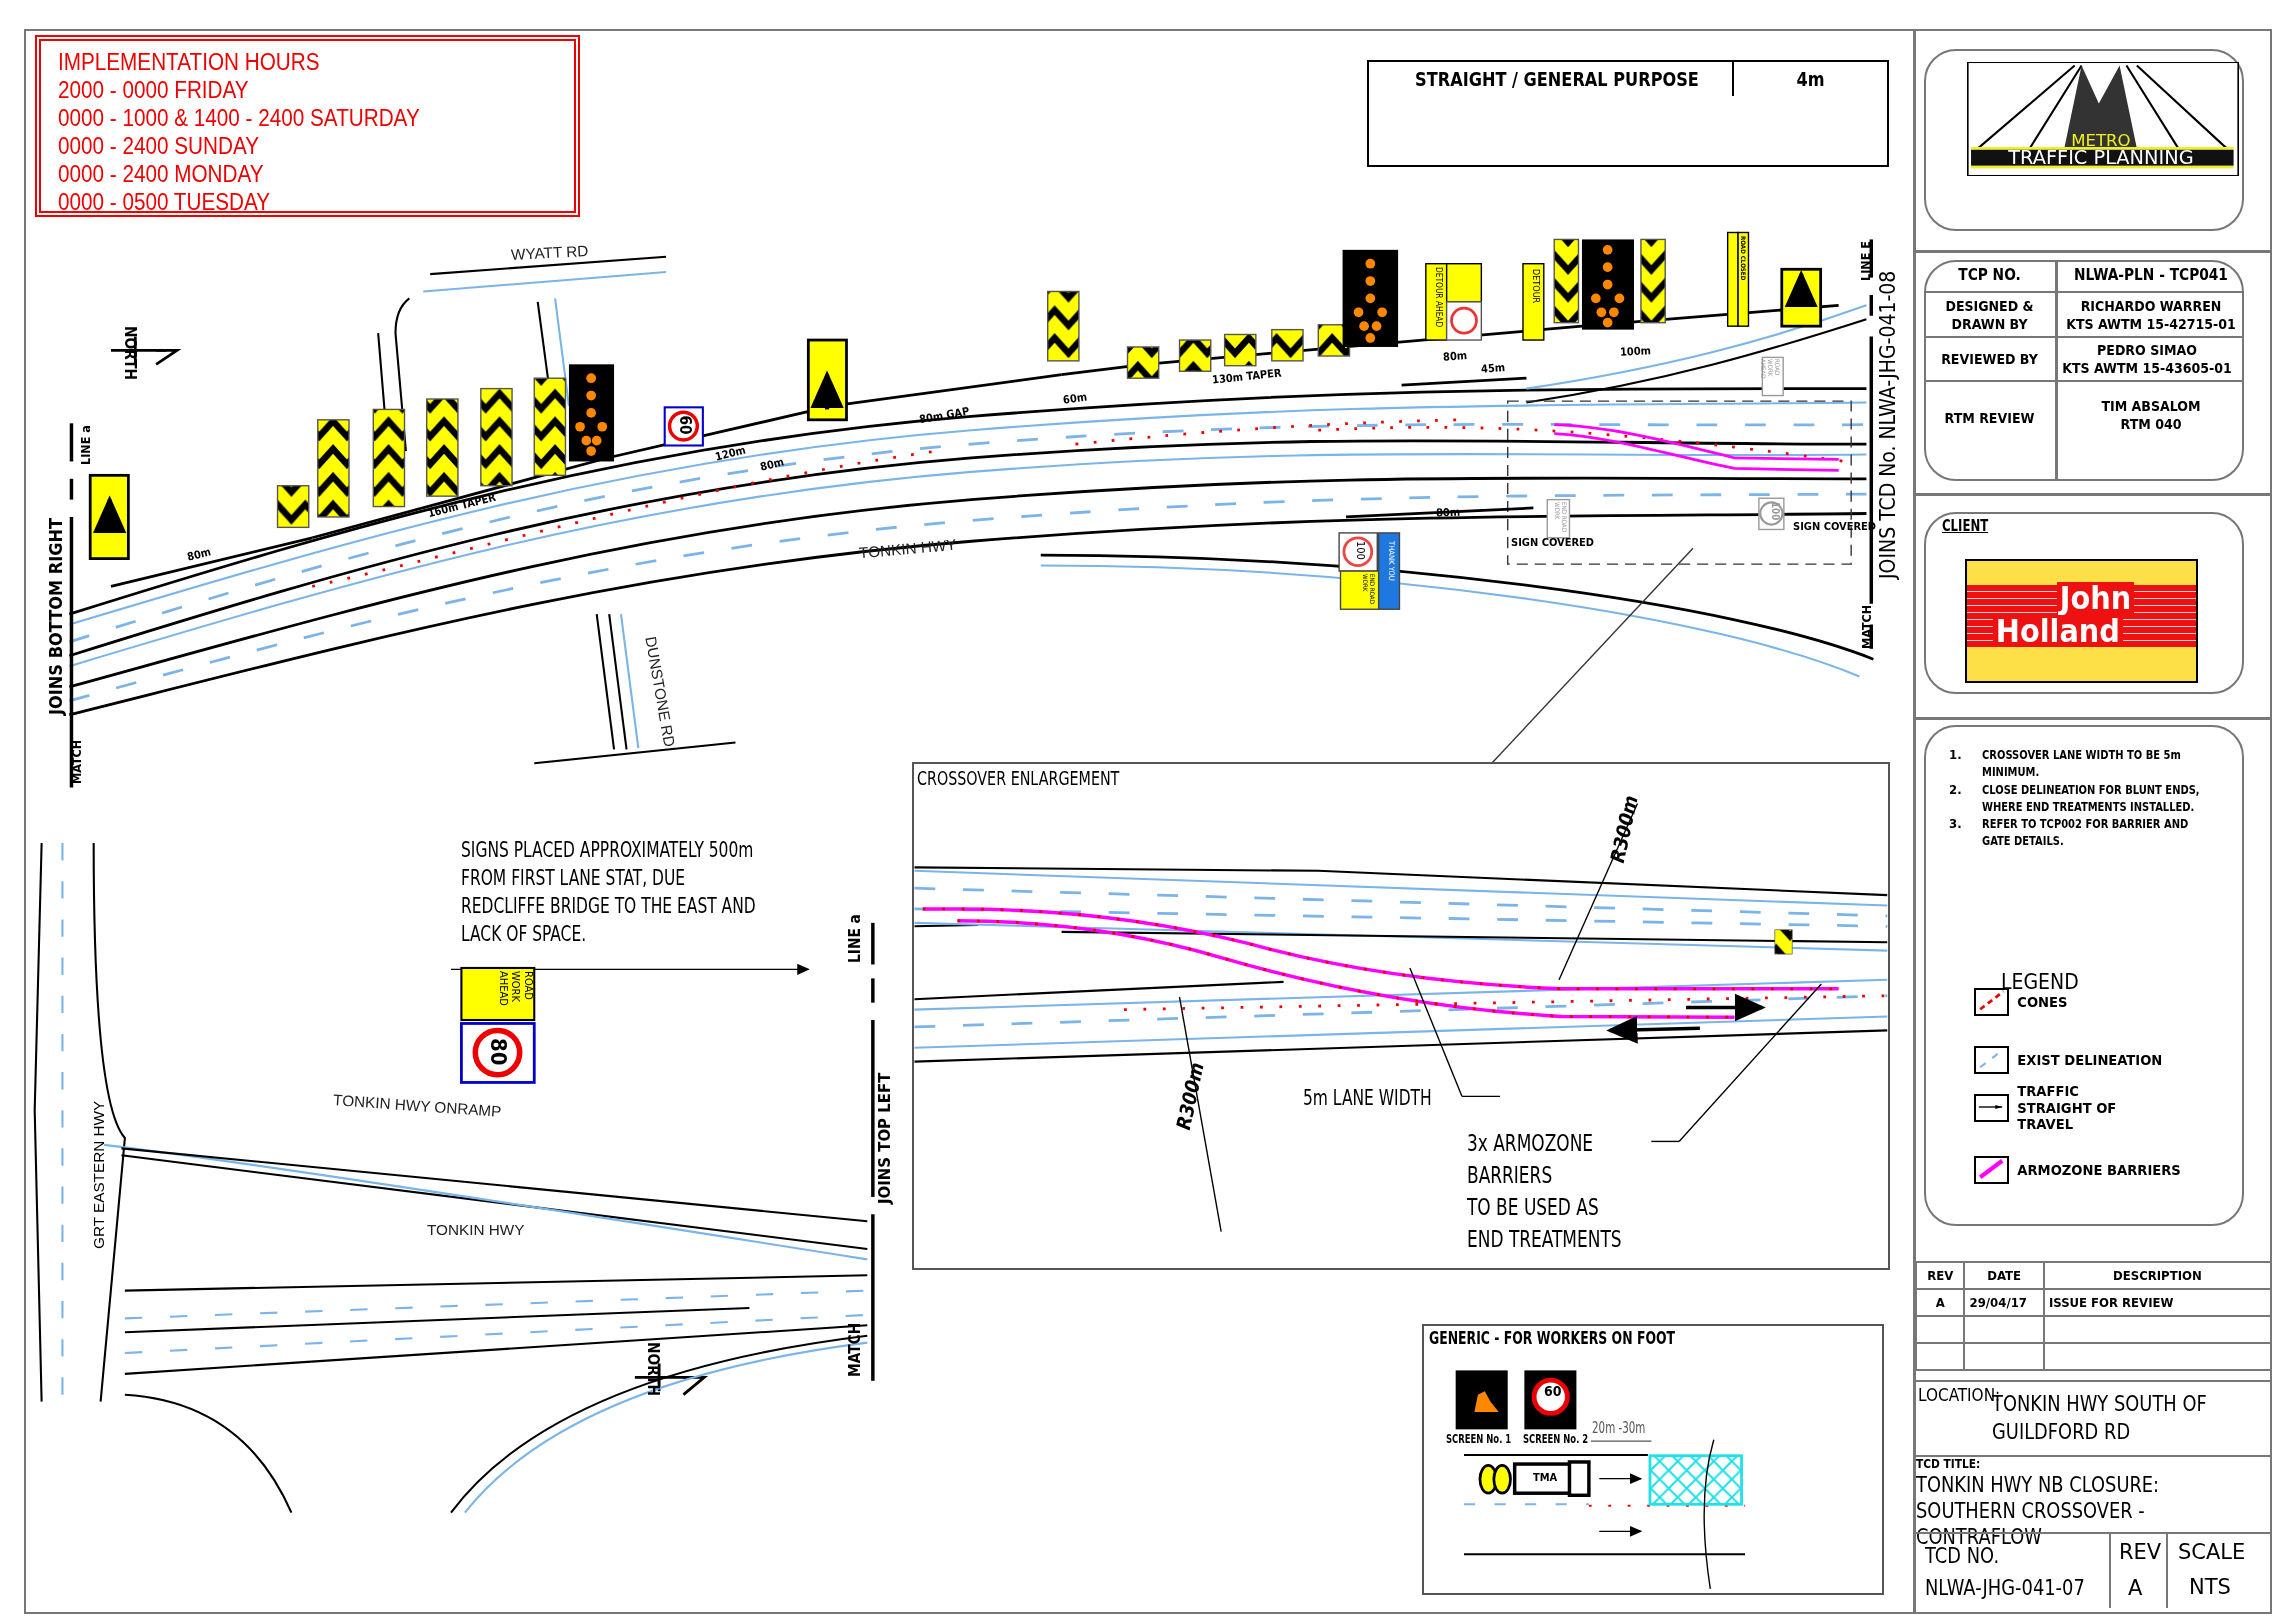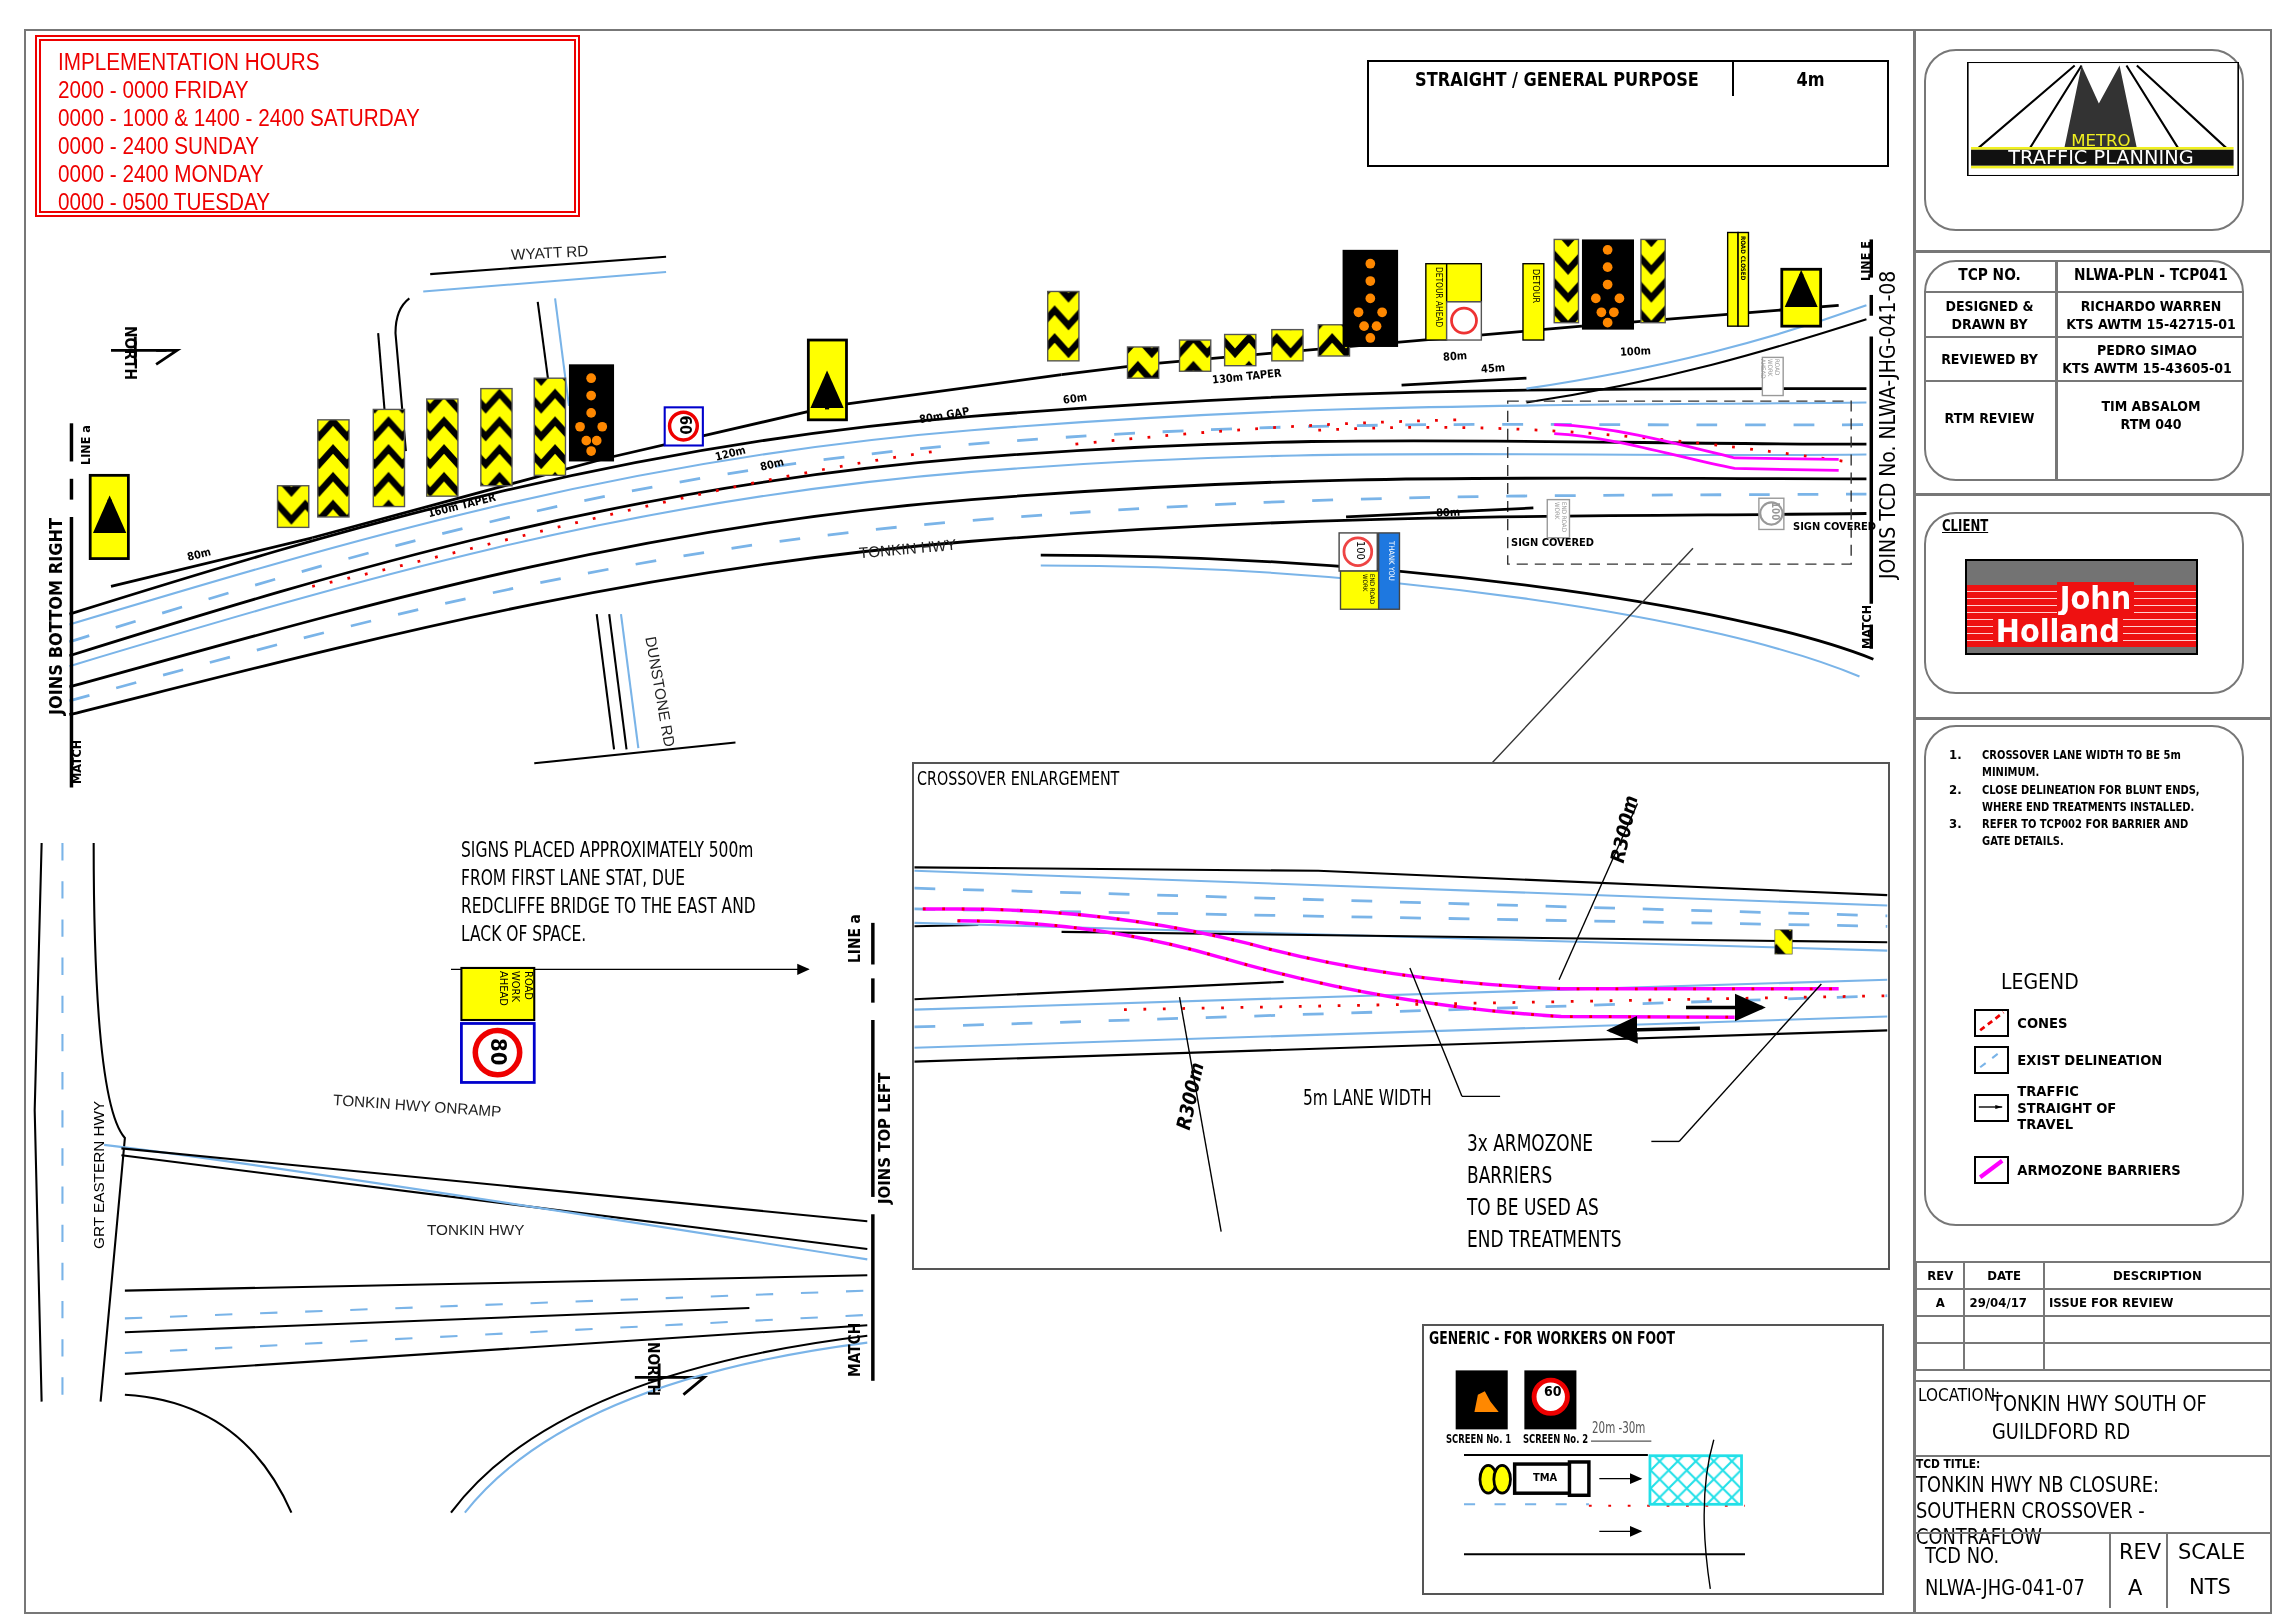--- a/index.html
+++ b/index.html
@@ -430,21 +430,21 @@
 <div class="tb-text" style="left:2059px;top:341px;width:176px;font-size:14px;white-space:pre-line">PEDRO SIMAO
 KTS AWTM 15-43605-01</div>
 <div class="tb-text" style="left:1927px;top:409px;width:125px;font-size:14px">RTM REVIEW</div>
 <div class="tb-text" style="left:2059px;top:397px;width:184px;font-size:14px;white-space:pre-line">TIM ABSALOM
 RTM 040</div>
 
 <div class="tb-line" style="left:1915px;top:493px;width:357px;height:2.8px"></div>
 
 <div class="tb-box" style="left:1924px;top:512px;width:320px;height:182px"></div>
 <div class="abs" style="left:1942px;top:517px;font-weight:bold;font-size:15.3px;text-decoration:underline;transform:scaleX(0.85);transform-origin:left">CLIENT</div>
-<div class="abs" style="left:1965px;top:559px;width:233px;height:96px;background:#737373;border:2.1px solid #000;box-sizing:border-box;overflow:hidden">
+<div class="abs" style="left:1965px;top:559px;width:233px;height:124px;background:#fde047;border:2.1px solid #000;box-sizing:border-box;overflow:hidden">
   <div class="abs" style="left:0;top:24px;width:100%;height:62px;background:repeating-linear-gradient(#ee1111 0 5.5px,#ffd0d0 5.5px 7px)"></div>
   <div class="abs" style="left:90px;top:21px;color:#fff;font-weight:bold;font-size:32px;line-height:32px;background:#ee1111;padding:0 2.8px">John</div>
   <div class="abs" style="left:26px;top:54px;color:#fff;font-weight:bold;font-size:32px;line-height:32px;background:#ee1111;padding:0 2.8px">Holland</div>
 </div>
 <div class="tb-line" style="left:1915px;top:699px;width:357px;height:2.8px;top:717px"></div>
 
 <div class="tb-box" style="left:1924px;top:725px;width:320px;height:501px"></div>
 <div class="abs" style="left:1949px;top:746px;width:291px;font-weight:bold;font-size:13px;line-height:17.3px">
   <div style="display:flex">
       <span style="width:33px">1.</span>
@@ -454,21 +454,21 @@
       <span style="width:33px">2.</span>
       <span style="flex:1;transform:scaleX(0.85);transform-origin:left">CLOSE DELINEATION FOR BLUNT ENDS, WHERE END TREATMENTS INSTALLED.</span>
     </div>
   <div style="display:flex">
       <span style="width:33px">3.</span>
       <span style="flex:1;transform:scaleX(0.85);transform-origin:left">REFER TO TCP002 FOR BARRIER AND GATE DETAILS.</span>
     </div>
 </div>
 
 <div class="abs" style="left:2001px;top:970px;font-size:21px">LEGEND</div>
-<div class="legend-item" style="top:1009px">
+<div class="legend-item" style="top:988px">
   <div class="legend-swatch"><svg width="29" height="22" viewBox="0 0 42 32">
         <line x1="6" y1="28" x2="40" y2="2" stroke="#e00" stroke-width="4" stroke-dasharray="8 6"></line>
       </svg></div>
   <span class="legend-label">CONES</span>
 </div>
 <div class="legend-item" style="top:1046px">
   <div class="legend-swatch"><svg width="29" height="22" viewBox="0 0 42 32">
         <line x1="6" y1="28" x2="40" y2="2" stroke="#7ab4e8" stroke-width="3" stroke-dasharray="10 12"></line>
       </svg></div>
   <span class="legend-label">EXIST DELINEATION</span>

